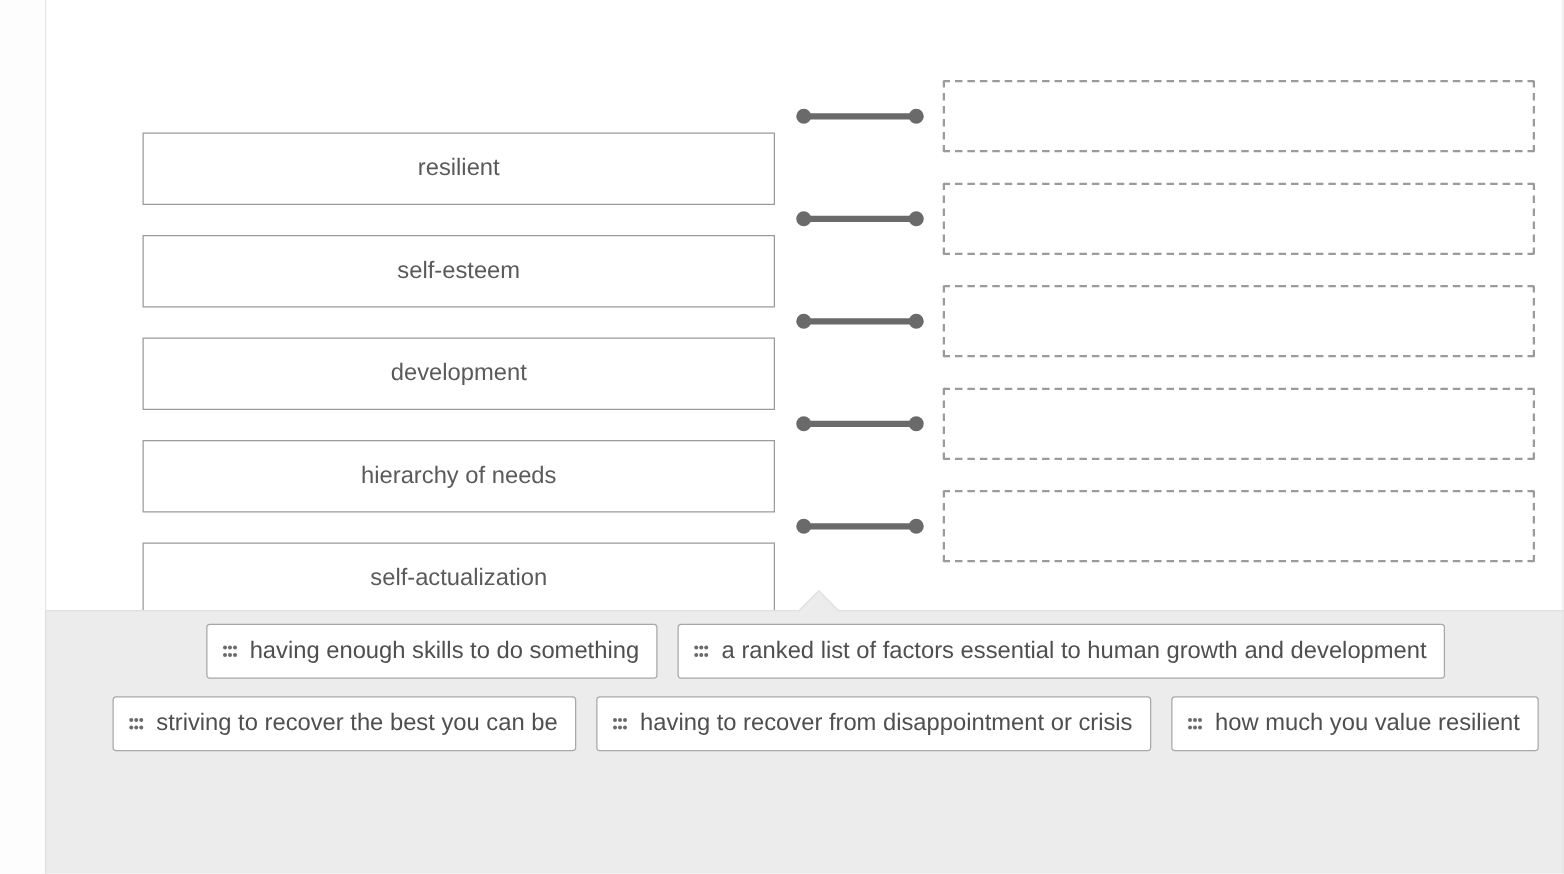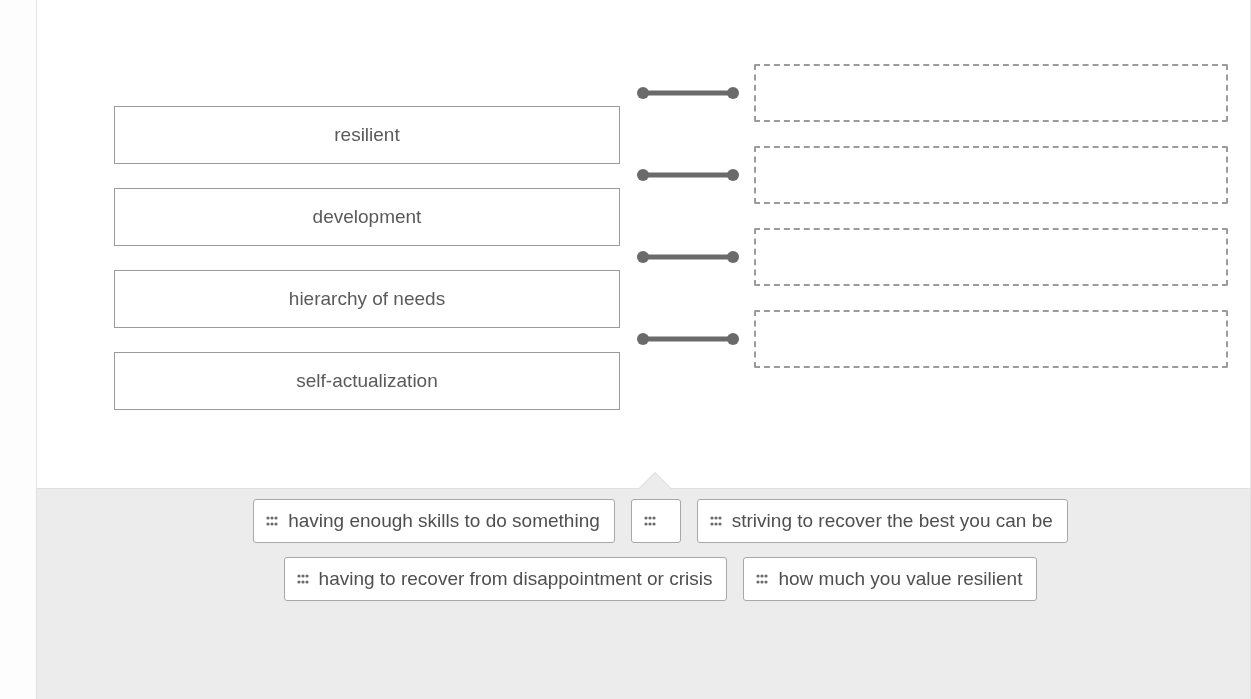--- a/index.html
+++ b/index.html
@@ -140,20 +140,31 @@
           <span>resilient</span>
         </div>
         <svg class="connector" viewBox="0 0 104 14">
           <line x1="7" y1="7" x2="97" y2="7" stroke="#6a6a6a" stroke-width="5"></line>
           <circle cx="7" cy="7" r="6" fill="#6a6a6a"></circle>
           <circle cx="97" cy="7" r="6" fill="#6a6a6a"></circle>
         </svg>
         <div class="drop-box"></div>
       </div>
 
+      <div class="match-row">
+        <div class="term-box">
+          <span>self-esteem</span>
+        </div>
+        <svg class="connector" viewBox="0 0 104 14">
+          <line x1="7" y1="7" x2="97" y2="7" stroke="#6a6a6a" stroke-width="5"></line>
+          <circle cx="7" cy="7" r="6" fill="#6a6a6a"></circle>
+          <circle cx="97" cy="7" r="6" fill="#6a6a6a"></circle>
+        </svg>
+        <div class="drop-box"></div>
+      </div>
 
       <div class="match-row">
         <div class="term-box">
           <span>development</span>
         </div>
         <svg class="connector" viewBox="0 0 104 14">
           <line x1="7" y1="7" x2="97" y2="7" stroke="#6a6a6a" stroke-width="5"></line>
           <circle cx="7" cy="7" r="6" fill="#6a6a6a"></circle>
           <circle cx="97" cy="7" r="6" fill="#6a6a6a"></circle>
         </svg>
@@ -213,20 +224,21 @@
               <g fill="#6b6b6b">
                 <circle cx="2" cy="3" r="1.6"></circle>
                 <circle cx="6" cy="3" r="1.6"></circle>
                 <circle cx="10" cy="3" r="1.6"></circle>
                 <circle cx="2" cy="9" r="1.6"></circle>
                 <circle cx="6" cy="9" r="1.6"></circle>
                 <circle cx="10" cy="9" r="1.6"></circle>
               </g>
             </svg>
         </span>
+        <span>a ranked list of factors essential to human growth and development</span>
       </div>
 
       <div class="chip">
         <span class="grip">
           <svg width="12" height="12" viewBox="0 0 12 12">
               <g fill="#6b6b6b">
                 <circle cx="2" cy="3" r="1.6"></circle>
                 <circle cx="6" cy="3" r="1.6"></circle>
                 <circle cx="10" cy="3" r="1.6"></circle>
                 <circle cx="2" cy="9" r="1.6"></circle>

